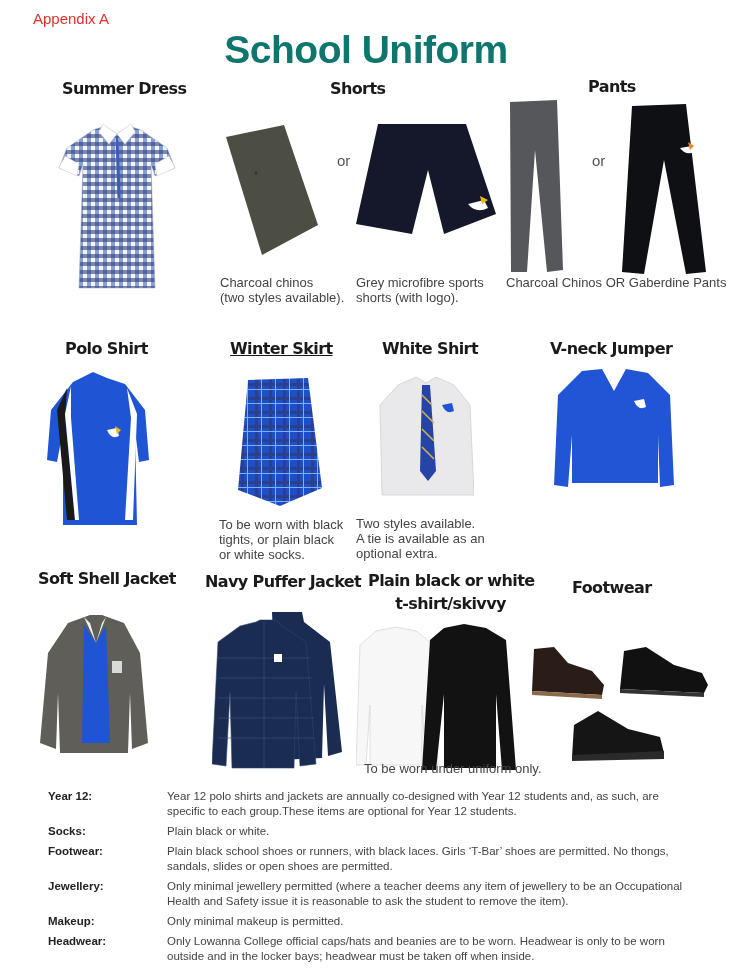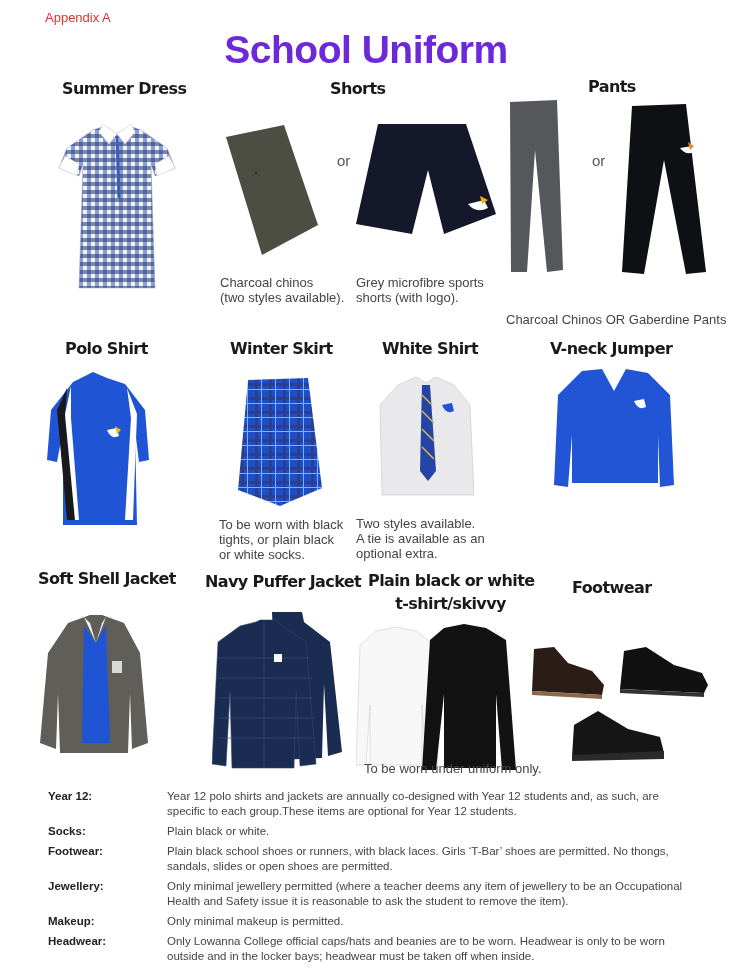--- a/index.html
+++ b/index.html
@@ -1,19 +1,19 @@
 <!DOCTYPE html>
 <html><head>
 <meta charset="utf-8">
 <style>
   html,body{margin:0;padding:0;background:#fff;}
   body{width:732px;height:975px;position:relative;overflow:hidden;font-family:"Liberation Sans",sans-serif;color:#333;}
   .abs{position:absolute;}
-  .appendix{left:33px;top:10px;font-size:13px;color:#e0312c;margin-left:12px;}
-  .title{left:0;width:732px;top:28px;text-align:center;font-size:39px;font-weight:bold;color:#6d28d9;letter-spacing:-0.5px;}
+  .appendix{left:33px;top:10px;font-size:15px;color:#e0312c;}
+  .title{left:0;width:732px;top:28px;text-align:center;font-size:39px;font-weight:bold;color:#0f766e;letter-spacing:-0.5px;}
   .heading{font-family:"DejaVu Sans",sans-serif;font-weight:bold;font-size:16px;color:#1a1a1a;letter-spacing:-0.6px;white-space:nowrap;}
   .caption{font-size:13px;line-height:15px;color:#444;}
   .or{font-size:15px;color:#555;}
   .img{position:absolute;}
   .rules{position:absolute;left:48px;top:789px;width:650px;}
   .rule{display:flex;margin-bottom:5px;font-size:11.5px;line-height:15px;gap:45px;}
   .rule .lbl{width:74px;flex:none;font-weight:bold;color:#222;}
   .rule .txt{flex:1;color:#444;}
 </style>
 </head>
@@ -64,24 +64,24 @@
 </svg>
 
 <div class="abs caption" style="left:220px;top:275px;">
   <div>Charcoal chinos</div>
   <div>(two styles available).</div>
 </div>
 <div class="abs caption" style="left:356px;top:275px;">
   <div>Grey microfibre sports</div>
   <div>shorts (with logo).</div>
 </div>
-<div class="abs caption" style="left:506px;top:275px;margin-top:37px;">Charcoal Chinos OR Gaberdine Pants</div>
+<div class="abs caption" style="left:506px;top:275px;">Charcoal Chinos OR Gaberdine Pants</div>
 
 <div class="abs heading" style="left:65px;top:339px;">Polo Shirt</div>
-<div class="abs heading" style="left:230px;top:339px;">Winter Skirt</div>
+<div class="abs heading" style="left:230px;top:339px;text-decoration:underline;">Winter Skirt</div>
 <div class="abs heading" style="left:382px;top:339px;">White Shirt</div>
 <div class="abs heading" style="left:550px;top:339px;">V-neck Jumper</div>
 
 <svg class="img" style="left:45px;top:370px;" width="105" height="155" viewBox="0 0 105 155">
   <path d="M28 12 L48 2 L62 8 L80 14 L100 40 L104 90 L94 92 L90 60 L92 155 L18 155 L18 60 L12 92 L2 90 L6 40 Z" fill="#1f55d4"></path>
   <path d="M22 18 L12 40 L22 150 L30 150 L20 48 Z" fill="#1a1a1a"></path>
   <path d="M26 16 L20 44 L30 150 L34 150 L26 48 Z" fill="#fff"></path>
   <path d="M82 18 L92 44 L88 150 L80 150 L86 48 Z" fill="#fff"></path>
   <path d="M62 60 Q66 70 74 66 L72 58 Z" fill="#fff"></path>
   <path d="M70 56 L76 60 L72 64 Z" fill="#f1b51c"></path>

